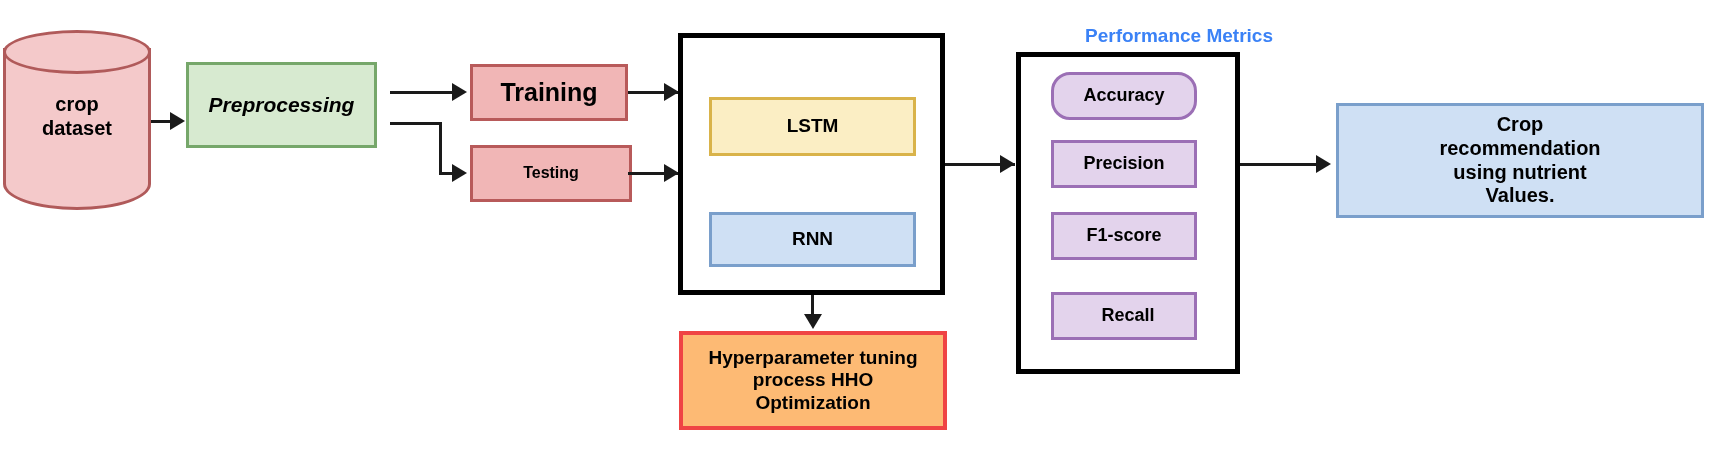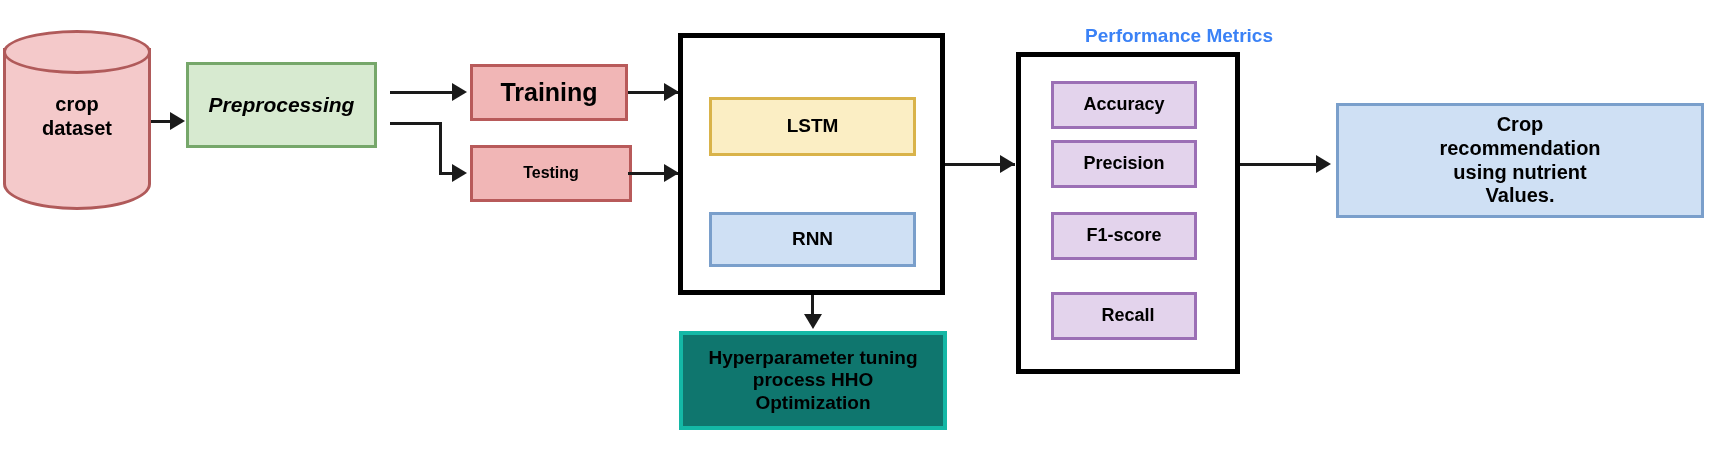--- a/index.html
+++ b/index.html
@@ -35,33 +35,33 @@
       border:5px solid #000;box-sizing:border-box;background:#fff;}
   #lstm{left:709px;top:62px;width:207px;height:59px;
       background:#fbeec4;border:3px solid #d9b34a;font-size:19px;margin-top:35px;}
   #bilstm{left:709px;top:135px;width:207px;height:57px;
       background:#f1b6b6;border:3px solid #b85a5a;font-size:19px;}
   #rnn{left:709px;top:212px;width:207px;height:55px;
       background:#cfe0f4;border:3px solid #7a9fcb;font-size:19px;}
 
   
   #hho{left:679px;top:331px;width:268px;height:99px;
-      background:#0f766e;border:4px solid #14b8a6;font-size:19px;
+      background:#fdba74;border:4px solid #ef4444;font-size:19px;
       flex-direction:column;}
 
   
   #pm-title{position:absolute;left:1085px;top:1px;width:258px;
       font-size:19px;font-weight:bold;color:#3b82f6;margin-top:24px;}
   #pm-box{position:absolute;left:1016px;top:52px;width:224px;height:322px;
       box-sizing:border-box;background:#fff;
       border-top:5px solid #000;border-bottom:5px solid #000;
       border-left:5px solid #000;border-right:5px solid #000;}
   .metric{position:absolute;left:1051px;width:146px;height:48px;
       background:#e3d3ec;border:3px solid #9b6fb5;font-size:18px;}
-  #m0{top:81px;} #m1{top:140px;} #m2{top:212px;} #m3{top:292px;padding-left:8px;}
+  #m0{top:72px;border-radius:19px;} #m1{top:140px;} #m2{top:212px;} #m3{top:292px;padding-left:8px;}
 
   
   #crop-rec{left:1336px;top:103px;width:368px;height:115px;
       background:#cfe0f4;border:3px solid #7a9fcb;font-size:20px;
       flex-direction:column;}
 
   
   .ln{position:absolute;background:#1a1a1a;}
   .hl{height:3px;} .vl{width:3px;}
   .arrow{position:absolute;width:0;height:0;

